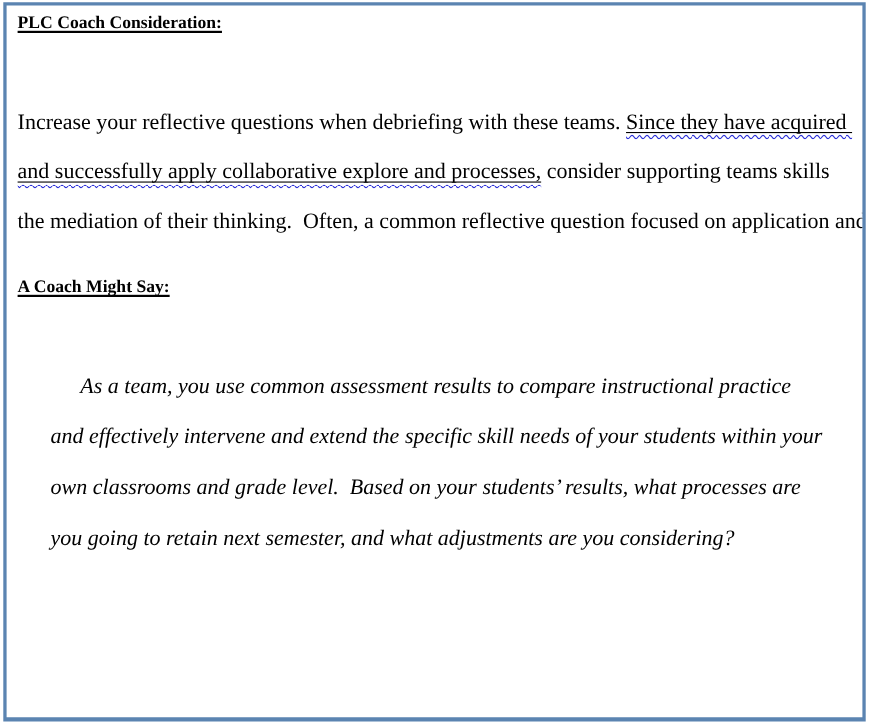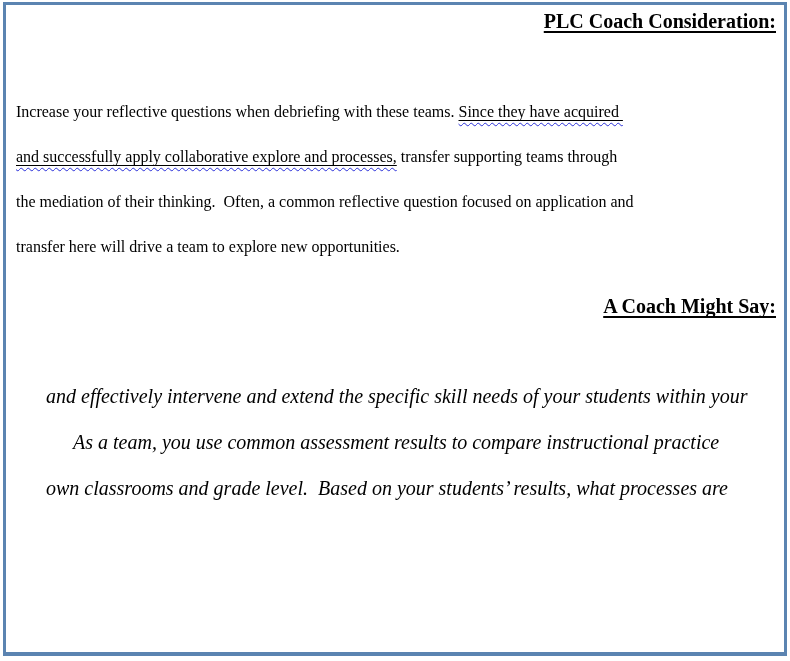--- a/index.html
+++ b/index.html
@@ -20,35 +20,34 @@
     background: var(--paper);
     border: 3px solid var(--accent);
     border-bottom-width: 4px;
     padding: 1px 8px 0 10px;
     overflow: hidden;
     font-family: "Liberation Serif", "DejaVu Serif", serif;
     color: var(--ink);
   }
   .heading {
     margin: 0;
-    font-size: 20px;
+    font-size: 16px;
     line-height: 30px;
     font-weight: bold;
     text-decoration: underline;
     text-decoration-thickness: 2px;
     text-underline-offset: 3px;
     text-decoration-skip-ink: none;
     white-space: pre;
-    text-align: right;
   }
   .para { margin: 53px 0 0 0; }
   .para .line {
     height: 45px;
     line-height: 45px;
-    font-size: 16px;
+    font-size: 20px;
     white-space: pre;
     font-family: Liberation Serif, serif;
   }
   .heading-2 { margin-top: 22px; }
   .u-solid {
     text-decoration: underline;
     text-decoration-color: var(--ink);
     text-decoration-thickness: 1px;
     text-underline-offset: 3px;
     text-decoration-skip-ink: none;
@@ -71,26 +70,26 @@
 </style>
 </head>
 <body>
 
 <div class="callout">
 
   <h2 class="heading heading-1">PLC Coach Consideration:</h2>
 
   <div class="para">
     <div class="line"><span>Increase your reflective questions when debriefing with these teams. </span><span class="u-solid"><span class="u-wavy">Since they have acquired </span></span></div>
-    <div class="line"><span class="u-solid"><span class="u-wavy">and successfully apply collaborative explore and processes,</span></span><span> transfer supporting teams through</span></div>
+    <div class="line"><span class="u-solid"><span class="u-wavy">and successfully apply collaborative explore and processes,</span></span><span> consider supporting teams skills</span></div>
     <div class="line"><span>the mediation of their thinking.  Often, a common reflective question focused on application and</span></div>
-    <div class="line"><span>transfer here will drive a team to explore new opportunities.</span></div>
   </div>
 
   <h2 class="heading heading-2">A Coach Might Say:</h2>
 
   <div class="quote">
+    <div class="line first">As a team, you use common assessment results to compare instructional practice</div>
     <div class="line">and effectively intervene and extend the specific skill needs of your students within your</div>
-    <div class="line first">As a team, you use common assessment results to compare instructional practice</div>
     <div class="line">own classrooms and grade level.  Based on your students’ results, what processes are</div>
+    <div class="line">you going to retain next semester, and what adjustments are you considering?</div>
   </div>
 
 </div>
 
 </body></html>

